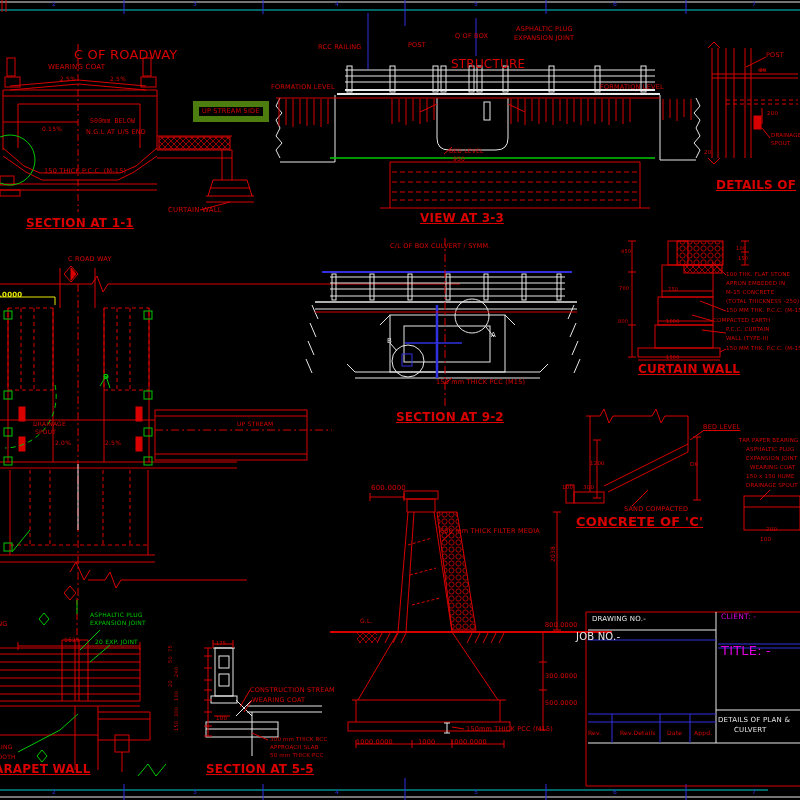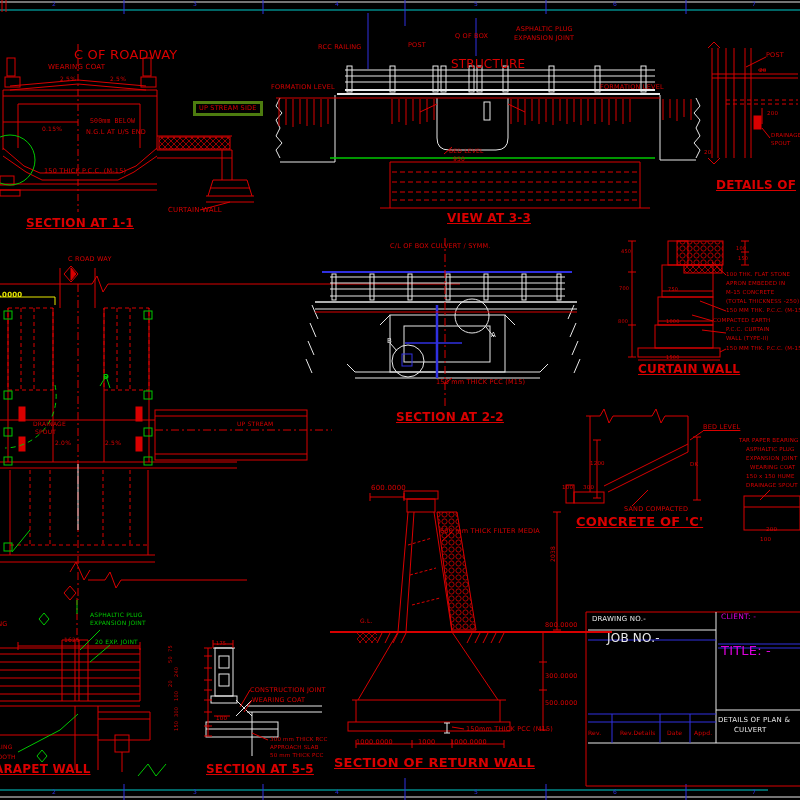--- a/index.html
+++ b/index.html
@@ -1,21 +1,21 @@
 <!DOCTYPE html>
 <html><head>
 <meta charset="utf-8">
 <style>
   html,body{margin:0;padding:0;background:#000;}
   body{width:800px;height:800px;overflow:hidden;position:relative;
        font-family:"DejaVu Sans",sans-serif;}
   #cad-svg{position:absolute;left:0;top:0;}
   #labels{position:absolute;left:0;top:0;width:800px;height:800px;pointer-events:none;}
   .lbl{position:absolute;line-height:1.05;white-space:nowrap;letter-spacing:.2px;}
-  .lbl.box{border:3px solid #4d7c0f;padding:1px 3px;}
+  .lbl.box{border:6px solid #4d7c0f;padding:1px 3px;}
   .lbl.u{text-decoration:underline;}
   .lbl.b{font-weight:bold;}
 </style>
 </head>
 <body>
 
 <svg id="cad-svg" width="800" height="800" viewBox="0 0 800 800">
   <defs>
     <pattern id="stones" width="7" height="7" patternUnits="userSpaceOnUse">
       <circle cx="3.5" cy="3.5" r="2.6" fill="none" stroke="#d90000" stroke-width="0.8"></circle>
@@ -315,41 +315,41 @@
     <div class="lbl" style="left: 318px; top: 44px; font-size: 6.5px; color: rgb(217, 0, 0);">RCC RAILING</div>
     <div class="lbl" style="left: 408px; top: 42px; font-size: 6.5px; color: rgb(217, 0, 0);">POST</div>
     <div class="lbl" style="left: 455px; top: 33px; font-size: 6.5px; color: rgb(217, 0, 0);">Q OF BOX</div>
     <div class="lbl" style="left: 451px; top: 58px; font-size: 12px; color: rgb(217, 0, 0);">STRUCTURE</div>
     <div class="lbl" style="left: 516px; top: 26px; font-size: 6.5px; color: rgb(217, 0, 0);">ASPHALTIC PLUG</div>
     <div class="lbl" style="left: 514px; top: 35px; font-size: 6.5px; color: rgb(217, 0, 0);">EXPANSION JOINT</div>
     <div class="lbl" style="left: 271px; top: 84px; font-size: 6.5px; color: rgb(217, 0, 0);">FORMATION LEVEL</div>
     <div class="lbl" style="left: 600px; top: 84px; font-size: 6.5px; color: rgb(217, 0, 0);">FORMATION LEVEL</div>
     <div class="lbl" style="left: 449px; top: 148px; font-size: 6px; color: rgb(217, 0, 0);">BED LEVEL</div>
     <div class="lbl" style="left: 453px; top: 156px; font-size: 6px; color: rgb(217, 0, 0);">950</div>
-    <div class="lbl b u" style="left: 447px; top: 212px; font-size: 12px; color: rgb(217, 0, 0);">VIEW AT 3-3</div>
+    <div class="lbl b u" style="left: 420px; top: 212px; font-size: 12px; color: rgb(217, 0, 0);">VIEW AT 3-3</div>
     <div class="lbl" style="left: 766px; top: 52px; font-size: 6.5px; color: rgb(217, 0, 0);">POST</div>
     <div class="lbl" style="left: 759px; top: 68px; font-size: 5.5px; color: rgb(217, 0, 0);">20</div>
     <div class="lbl" style="left: 767px; top: 111px; font-size: 5.5px; color: rgb(217, 0, 0);">200</div>
     <div class="lbl" style="left: 771px; top: 133px; font-size: 5.5px; color: rgb(217, 0, 0);">DRAINAGE</div>
     <div class="lbl" style="left: 771px; top: 141px; font-size: 5.5px; color: rgb(217, 0, 0);">SPOUT</div>
     <div class="lbl" style="left: 704px; top: 150px; font-size: 5.5px; color: rgb(217, 0, 0);">20</div>
     <div class="lbl b u" style="left: 716px; top: 179px; font-size: 12px; color: rgb(217, 0, 0);">DETAILS OF</div>
     <div class="lbl" style="left: 68px; top: 256px; font-size: 6.5px; color: rgb(217, 0, 0); text-align: right;">C ROAD WAY</div>
     <div class="lbl b" style="left: -16px; top: 292px; font-size: 7px; color: rgb(232, 232, 0);">500.0000</div>
     <div class="lbl b" style="left: 103px; top: 374px; font-size: 7px; color: rgb(0, 200, 0);">D</div>
     <div class="lbl" style="left: 33px; top: 421px; font-size: 6px; color: rgb(217, 0, 0);">DRAINAGE</div>
     <div class="lbl" style="left: 35px; top: 429px; font-size: 6px; color: rgb(217, 0, 0);">SPOUT</div>
     <div class="lbl" style="left: 55px; top: 440px; font-size: 6px; color: rgb(217, 0, 0);">2.0%</div>
     <div class="lbl" style="left: 105px; top: 440px; font-size: 6px; color: rgb(217, 0, 0);">2.5%</div>
     <div class="lbl" style="left: 237px; top: 421px; font-size: 6px; color: rgb(217, 0, 0);">UP STREAM</div>
     <div class="lbl" style="left: 390px; top: 243px; font-size: 6.5px; color: rgb(217, 0, 0);">C/L OF BOX CULVERT / SYMM.</div>
     <div class="lbl" style="left: 491px; top: 332px; font-size: 7px; color: rgb(232, 232, 232);">A</div>
     <div class="lbl" style="left: 387px; top: 338px; font-size: 7px; color: rgb(232, 232, 232);">B</div>
     <div class="lbl" style="left: 436px; top: 379px; font-size: 6.5px; color: rgb(217, 0, 0);">150 mm THICK PCC (M15)</div>
-    <div class="lbl b u" style="left: 396px; top: 411px; font-size: 12px; color: rgb(217, 0, 0);">SECTION AT 2-2</div>
+    <div class="lbl b u" style="left: 396px; top: 411px; font-size: 12px; color: rgb(217, 0, 0);">SECTION AT 9-2</div>
     <div class="lbl" style="left: 621px; top: 249px; font-size: 5px; color: rgb(217, 0, 0);">450</div>
     <div class="lbl" style="left: 619px; top: 286px; font-size: 5px; color: rgb(217, 0, 0);">700</div>
     <div class="lbl" style="left: 618px; top: 319px; font-size: 5px; color: rgb(217, 0, 0);">800</div>
     <div class="lbl" style="left: 668px; top: 287px; font-size: 5px; color: rgb(217, 0, 0);">750</div>
     <div class="lbl" style="left: 666px; top: 319px; font-size: 5px; color: rgb(217, 0, 0);">1000</div>
     <div class="lbl" style="left: 666px; top: 355px; font-size: 5px; color: rgb(217, 0, 0);">1500</div>
     <div class="lbl" style="left: 736px; top: 246px; font-size: 5px; color: rgb(217, 0, 0);">100</div>
     <div class="lbl" style="left: 738px; top: 256px; font-size: 5px; color: rgb(217, 0, 0);">150</div>
     <div class="lbl" style="left: 726px; top: 272px; font-size: 5.5px; color: rgb(217, 0, 0);">100 THK. FLAT STONE</div>
     <div class="lbl" style="left: 726px; top: 281px; font-size: 5.5px; color: rgb(217, 0, 0);">APRON EMBEDED IN</div>
@@ -385,53 +385,52 @@
     <div class="lbl" style="left: -12px; top: 754px; font-size: 6px; color: rgb(217, 0, 0);">SMOOTH</div>
     <div class="lbl b u" style="left: -14px; top: 763px; font-size: 12px; color: rgb(217, 0, 0);">PARAPET WALL</div>
     <div class="lbl" style="left: 168px; top: 652px; font-size: 5px; color: rgb(217, 0, 0); transform: rotate(-90deg); transform-origin: left top;">75</div>
     <div class="lbl" style="left: 168px; top: 663px; font-size: 5px; color: rgb(217, 0, 0); transform: rotate(-90deg); transform-origin: left top;">50</div>
     <div class="lbl" style="left: 174px; top: 677px; font-size: 5px; color: rgb(217, 0, 0); transform: rotate(-90deg); transform-origin: left top;">240</div>
     <div class="lbl" style="left: 168px; top: 687px; font-size: 5px; color: rgb(217, 0, 0); transform: rotate(-90deg); transform-origin: left top;">20</div>
     <div class="lbl" style="left: 174px; top: 701px; font-size: 5px; color: rgb(217, 0, 0); transform: rotate(-90deg); transform-origin: left top;">100</div>
     <div class="lbl" style="left: 174px; top: 717px; font-size: 5px; color: rgb(217, 0, 0); transform: rotate(-90deg); transform-origin: left top;">300</div>
     <div class="lbl" style="left: 174px; top: 731px; font-size: 5px; color: rgb(217, 0, 0); transform: rotate(-90deg); transform-origin: left top;">150</div>
     <div class="lbl" style="left: 216px; top: 641px; font-size: 5px; color: rgb(217, 0, 0);">175</div>
-    <div class="lbl" style="left: 250px; top: 687px; font-size: 6.5px; color: rgb(217, 0, 0);">CONSTRUCTION JOINT</div>
+    <div class="lbl" style="left: 250px; top: 687px; font-size: 6.5px; color: rgb(217, 0, 0);">CONSTRUCTION STREAM</div>
     <div class="lbl" style="left: 252px; top: 697px; font-size: 6.5px; color: rgb(217, 0, 0);">WEARING COAT</div>
     <div class="lbl" style="left: 216px; top: 716px; font-size: 5.5px; color: rgb(217, 0, 0);">100</div>
     <div class="lbl" style="left: 270px; top: 737px; font-size: 5.5px; color: rgb(217, 0, 0);">300 mm THICK RCC</div>
     <div class="lbl" style="left: 270px; top: 745px; font-size: 5.5px; color: rgb(217, 0, 0);">APPROACH SLAB</div>
     <div class="lbl" style="left: 270px; top: 753px; font-size: 5.5px; color: rgb(217, 0, 0);">50 mm THICK PCC</div>
     <div class="lbl b u" style="left: 206px; top: 763px; font-size: 12px; color: rgb(217, 0, 0);">SECTION AT 5-5</div>
     <div class="lbl" style="left: 371px; top: 485px; font-size: 7px; color: rgb(217, 0, 0);">600.0000</div>
     <div class="lbl" style="left: 440px; top: 528px; font-size: 6.5px; color: rgb(217, 0, 0);">600 mm THICK FILTER MEDIA</div>
     <div class="lbl" style="left: 550px; top: 562px; font-size: 6px; color: rgb(217, 0, 0); transform: rotate(-90deg); transform-origin: left top;">2038</div>
     <div class="lbl" style="left: 360px; top: 618px; font-size: 6px; color: rgb(217, 0, 0);">G.L.</div>
     <div class="lbl" style="left: 545px; top: 622px; font-size: 6.5px; color: rgb(217, 0, 0);">800.0000</div>
     <div class="lbl" style="left: 545px; top: 673px; font-size: 6.5px; color: rgb(217, 0, 0);">300.0000</div>
     <div class="lbl" style="left: 545px; top: 700px; font-size: 6.5px; color: rgb(217, 0, 0);">500.0000</div>
     <div class="lbl" style="left: 466px; top: 726px; font-size: 6.5px; color: rgb(217, 0, 0);">150mm THICK PCC (M15)</div>
     <div class="lbl" style="left: 356px; top: 739px; font-size: 6.5px; color: rgb(217, 0, 0);">1000.0000</div>
     <div class="lbl" style="left: 418px; top: 739px; font-size: 6.5px; color: rgb(217, 0, 0);">1000</div>
     <div class="lbl" style="left: 450px; top: 739px; font-size: 6.5px; color: rgb(217, 0, 0);">1000.0000</div>
-    <div class="lbl b u" style="left: 334px; top: 756px; font-size: 13px; color: rgb(217, 0, 0);">SECTION OF RETURN WALL</div>
     <div class="lbl" style="left: 52px; top: 1px; font-size: 6px; color: rgb(48, 48, 224);">2</div>
     <div class="lbl" style="left: 193px; top: 1px; font-size: 6px; color: rgb(48, 48, 224);">3</div>
     <div class="lbl" style="left: 335px; top: 1px; font-size: 6px; color: rgb(48, 48, 224);">4</div>
     <div class="lbl" style="left: 474px; top: 1px; font-size: 6px; color: rgb(48, 48, 224);">5</div>
     <div class="lbl" style="left: 613px; top: 1px; font-size: 6px; color: rgb(48, 48, 224);">6</div>
     <div class="lbl" style="left: 752px; top: 1px; font-size: 6px; color: rgb(48, 48, 224);">7</div>
     <div class="lbl" style="left: 52px; top: 789px; font-size: 6px; color: rgb(48, 48, 224);">2</div>
     <div class="lbl" style="left: 193px; top: 789px; font-size: 6px; color: rgb(48, 48, 224);">3</div>
     <div class="lbl" style="left: 335px; top: 789px; font-size: 6px; color: rgb(48, 48, 224);">4</div>
     <div class="lbl" style="left: 474px; top: 789px; font-size: 6px; color: rgb(48, 48, 224);">5</div>
     <div class="lbl" style="left: 613px; top: 789px; font-size: 6px; color: rgb(48, 48, 224);">6</div>
     <div class="lbl" style="left: 752px; top: 789px; font-size: 6px; color: rgb(48, 48, 224);">7</div>
     <div class="lbl" style="left: 592px; top: 616px; font-size: 7px; color: rgb(232, 232, 232);">DRAWING NO.-</div>
-    <div class="lbl" style="left: 607px; top: 632px; font-size: 12px; color: rgb(232, 232, 232);">JOB NO.-</div>
+    <div class="lbl" style="left: 576px; top: 632px; font-size: 10px; color: rgb(232, 232, 232);">JOB NO.-</div>
     <div class="lbl" style="left: 721px; top: 613px; font-size: 7.5px; color: rgb(221, 0, 221); text-align: center;">CLIENT: -</div>
     <div class="lbl" style="left: 721px; top: 644px; font-size: 13px; color: rgb(221, 0, 221);">TITLE: -</div>
     <div class="lbl" style="left: 718px; top: 717px; font-size: 7px; color: rgb(232, 232, 232);">DETAILS OF PLAN &amp;</div>
     <div class="lbl" style="left: 734px; top: 727px; font-size: 7px; color: rgb(232, 232, 232);">CULVERT</div>
     <div class="lbl" style="left: 588px; top: 730px; font-size: 6px; color: rgb(217, 0, 0);">Rev.</div>
     <div class="lbl" style="left: 620px; top: 730px; font-size: 6px; color: rgb(217, 0, 0);">Rev.Details</div>
     <div class="lbl" style="left: 667px; top: 730px; font-size: 6px; color: rgb(217, 0, 0);">Date</div>
     <div class="lbl" style="left: 694px; top: 730px; font-size: 6px; color: rgb(217, 0, 0);">Appd.</div>
   </div>
 

